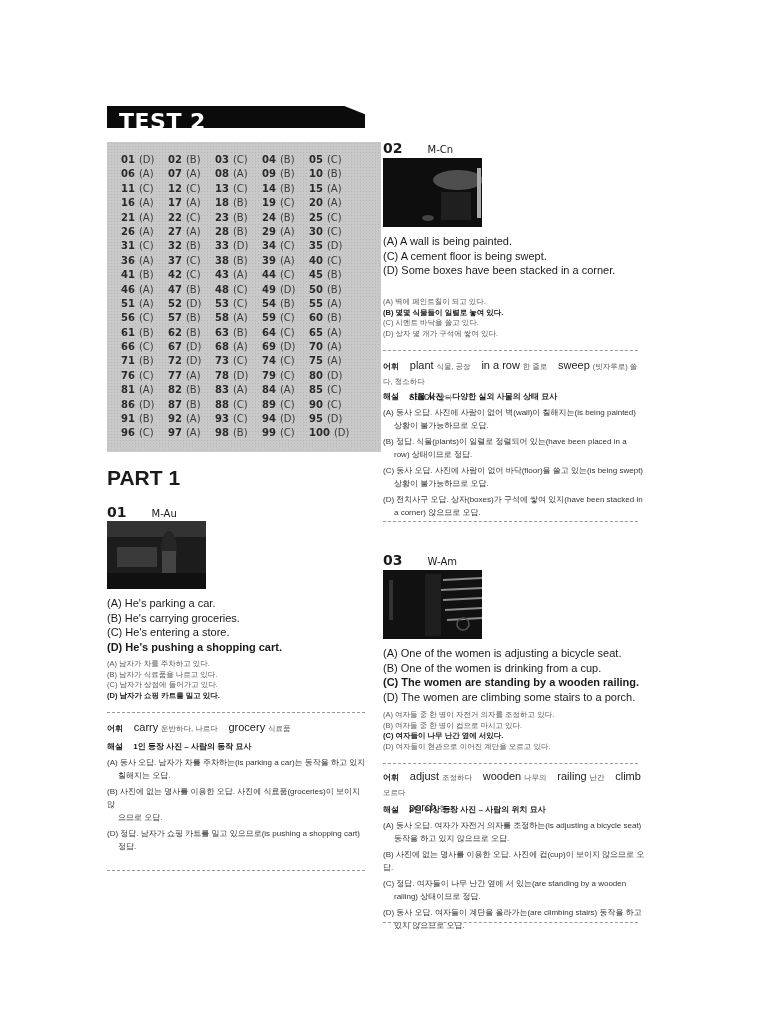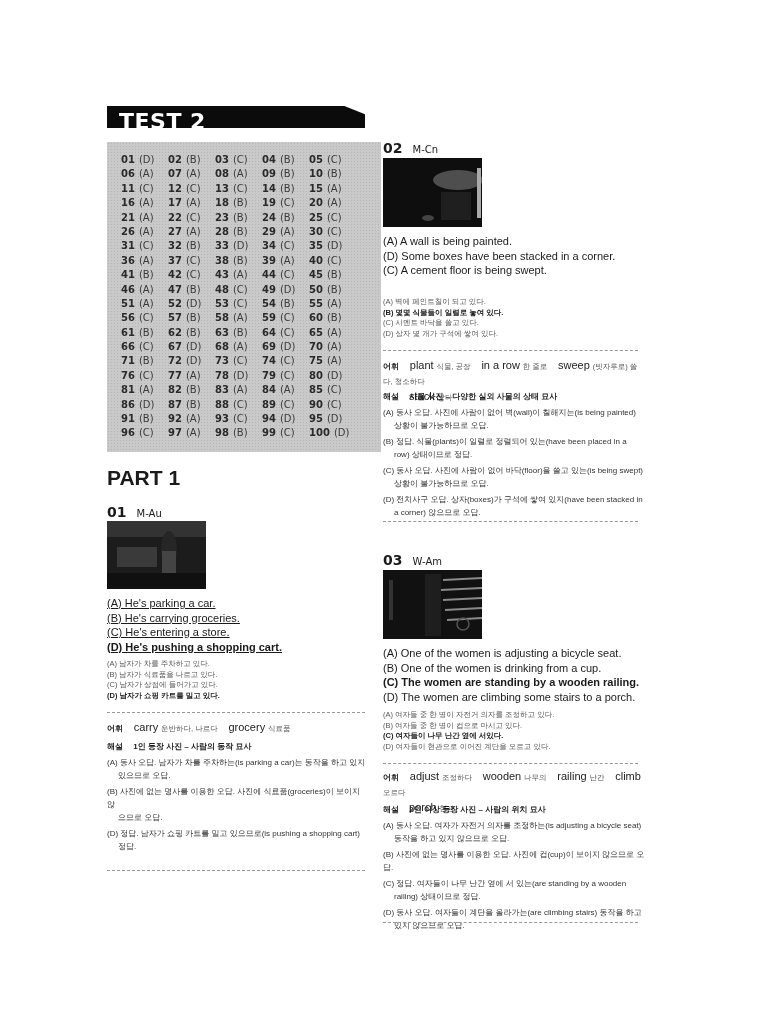--- a/index.html
+++ b/index.html
@@ -29,21 +29,21 @@
     font-family:"DejaVu Sans", sans-serif; font-size:10px; color:#2a2a2a;
   }
   .ans-cell { white-space:nowrap; }
   .ans-num { font-weight:bold; margin-right:4px; }
   .ans-val { color:#3a3a3a; }
 
   .part-title { left:107px; top:466px; font-family:Liberation Sans, sans-serif; font-weight:bold; font-size:21px; }
 
   .q-head { font-family:"DejaVu Sans", sans-serif; }
   .q-num { font-weight:bold; font-size:14px; }
-  .q-speaker { font-size:10px; margin-left:5px; }
+  .q-speaker { font-size:10px; margin-left:20px; }
 
   .photo { background:#151515; overflow:hidden; }
 
   .option { font-size:11px; line-height:14.5px; white-space:nowrap; }
   .option.correct { font-weight:bold; }
   .kr { font-size:7.5px; line-height:10.5px; color:#555; white-space:nowrap; }
   .kr.correct { font-weight:bold; color:#222; }
 
   .dash { border-top:1px dashed #999; height:0; }
 
@@ -177,21 +177,21 @@
 <div class="abs photo" style="left:107px; top:521px; width:99px; height:68px;">
   <svg width="99" height="68">
     <rect width="99" height="68" fill="#1c1c1c"></rect>
     <rect x="0" y="0" width="99" height="16" fill="#333"></rect>
     <rect x="10" y="26" width="40" height="20" fill="#3a3a3a"></rect>
     <ellipse cx="62" cy="28" rx="8" ry="18" fill="#262626"></ellipse>
     <rect x="55" y="30" width="14" height="22" fill="#444"></rect>
     <rect x="0" y="52" width="99" height="16" fill="#101010"></rect>
   </svg>
 </div>
-<div class="abs" style="left:107px; top:596px;text-decoration:underline;">
+<div class="abs" style="left:107px; top:596px;">
   <div class="option">(A) He's parking a car.</div>
   <div class="option">(B) He's carrying groceries.</div>
   <div class="option">(C) He's entering a store.</div>
   <div class="option correct">(D) He's pushing a shopping cart.</div>
 </div>
 <div class="abs" style="left:107px; top:659px;">
   <div class="kr">(A) 남자가 차를 주차하고 있다.</div>
   <div class="kr">(B) 남자가 식료품을 나르고 있다.</div>
   <div class="kr">(C) 남자가 상점에 들어가고 있다.</div>
   <div class="kr correct">(D) 남자가 쇼핑 카트를 밀고 있다.</div>
@@ -204,21 +204,21 @@
   <span class="en">grocery</span>
   <span class="ko">식료품</span>
 </div>
 <div class="abs expl-title" style="left:107px; top:741px;">
   <span class="lbl">해설</span>
   <span>1인 등장 사진 – 사람의 동작 묘사</span>
 </div>
 <div class="abs expl" style="left:107px; top:756px; width:262px;">
   <div style="margin-bottom:3px">
       <span class="first">(A) 동사 오답. 남자가 차를 주차하는(is parking a car)는 동작을 하고 있지</span>
-      <span class="indent">있으므로 오답.</span>
+      <span class="indent">칠해지는 오답.</span>
     </div>
   <div style="margin-bottom:3px">
       <span class="first">(B) 사진에 없는 명사를 이용한 오답. 사진에 식료품(groceries)이 보이지 않</span>
       <span class="indent">으므로 오답.</span>
     </div>
   <div>
       <span class="first">(D) 정답. 남자가 쇼핑 카트를 밀고 있으므로(is pushing a shopping cart)</span>
       <span class="indent">정답.</span>
     </div>
 </div>
@@ -232,22 +232,22 @@
   <svg width="99" height="69">
     <rect width="99" height="69" fill="#0e0e0e"></rect>
     <ellipse cx="75" cy="22" rx="25" ry="10" fill="#7a7a7a" opacity="0.6"></ellipse>
     <rect x="94" y="10" width="4" height="50" fill="#aaa"></rect>
     <rect x="58" y="34" width="30" height="28" fill="#1f1f1f"></rect>
     <ellipse cx="45" cy="60" rx="6" ry="3" fill="#444"></ellipse>
   </svg>
 </div>
 <div class="abs" style="left:383px; top:234px;">
   <div class="option">(A) A wall is being painted.</div>
+  <div class="option">(C) A cement floor is being swept.</div>
   <div class="option">(D) Some boxes have been stacked in a corner.</div>
-  <div class="option">(C) A cement floor is being swept.</div>
 </div>
 <div class="abs" style="left:383px; top:297px;">
   <div class="kr">(A) 벽에 페인트칠이 되고 있다.</div>
   <div class="kr correct">(B) 몇몇 식물들이 일렬로 놓여 있다.</div>
   <div class="kr">(C) 시멘트 바닥을 쓸고 있다.</div>
   <div class="kr">(D) 상자 몇 개가 구석에 쌓여 있다.</div>
 </div>
 <div class="abs dash" style="left:383px; top:350px; width:255px;"></div>
 <div class="abs vocab" style="left:383px; top:358px; width:260px;">
   <span class="lbl">어휘</span>

